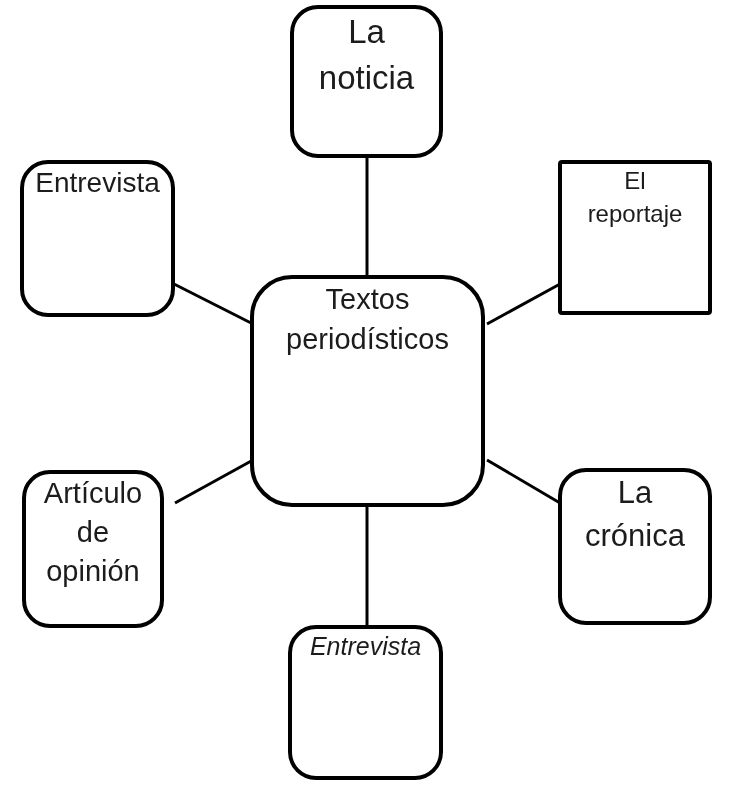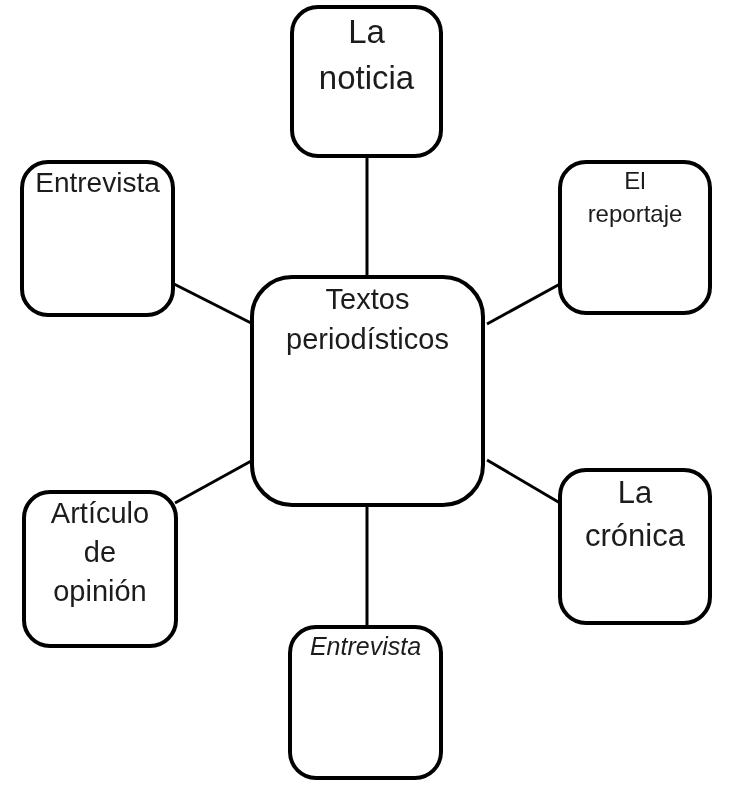--- a/index.html
+++ b/index.html
@@ -45,34 +45,33 @@
     border-radius:42px;
     font-size:29px;
   }
   .node-la-noticia{
     left:290px;top:5px;width:153px;height:153px;
     border-radius:28px;
     font-size:33px;
   }
   .node-el-reportaje{
     left:558px;top:160px;width:154px;height:155px;
-    border-radius:28px;
+    border-radius:4px;
     font-size:24px;
   }
   .node-editorial{
     left:20px;top:160px;width:155px;height:157px;
     border-radius:28px;
     font-size:28px;
   }
   .node-articulo-de-opinion{
-    left:22px;top:470px;width:156px;height:158px;
+    left:22px;top:470px;width:142px;height:158px;
     border-radius:28px;
     font-size:29px;
     line-height:1.35;
-    margin-top:20px;
   }
   .node-la-cronica{
     left:558px;top:468px;width:154px;height:157px;
     border-radius:28px;
     font-size:31px;
   }
   .node-entrevista{
     left:288px;top:625px;width:155px;height:155px;
     border-radius:28px;
     font-size:25px;

